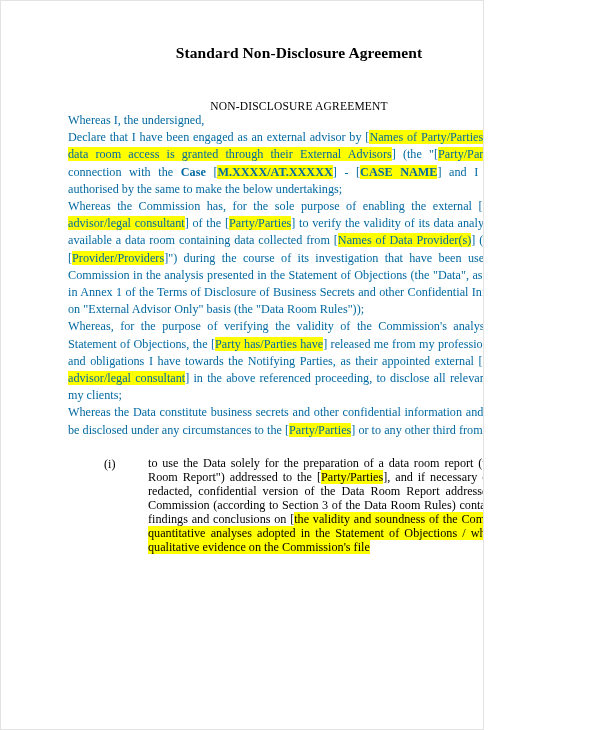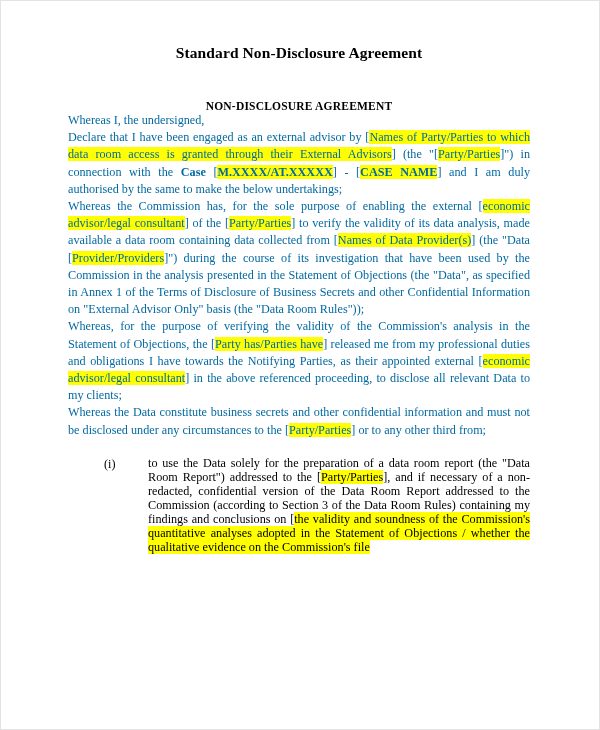--- a/index.html
+++ b/index.html
@@ -5,21 +5,21 @@
   html, body {
     margin: 0;
     padding: 0;
     background: #ffffff;
   }
   body {
     font-family: "Liberation Serif", "DejaVu Serif", serif;
   }
   .page {
     position: relative;
-    width: 600px;
+    width: 484px;
     height: 730px;
     box-sizing: border-box;
     background: #ffffff;
     border: 1px solid #e3e3e3;
     overflow: hidden;
   }
   .doc {
     position: absolute;
     left: 67px;
     top: 0;
@@ -28,21 +28,21 @@
   .title {
     text-align: center;
     font-weight: bold;
     font-size: 15.5px;
     letter-spacing: 0.1px;
     margin-top: 43px;
     color: #000;
   }
   .subtitle {
     text-align: center;
-    font-weight: bold;
+    font-weight: normal;
     font-size: 11.5px;
     letter-spacing: 0.2px;
     margin-top: 38px;
     color: #000;
   }
   .case-line {
     font-weight: bold;
     font-size: 12.4px;
     margin-top: 38px;
     color: #000;

